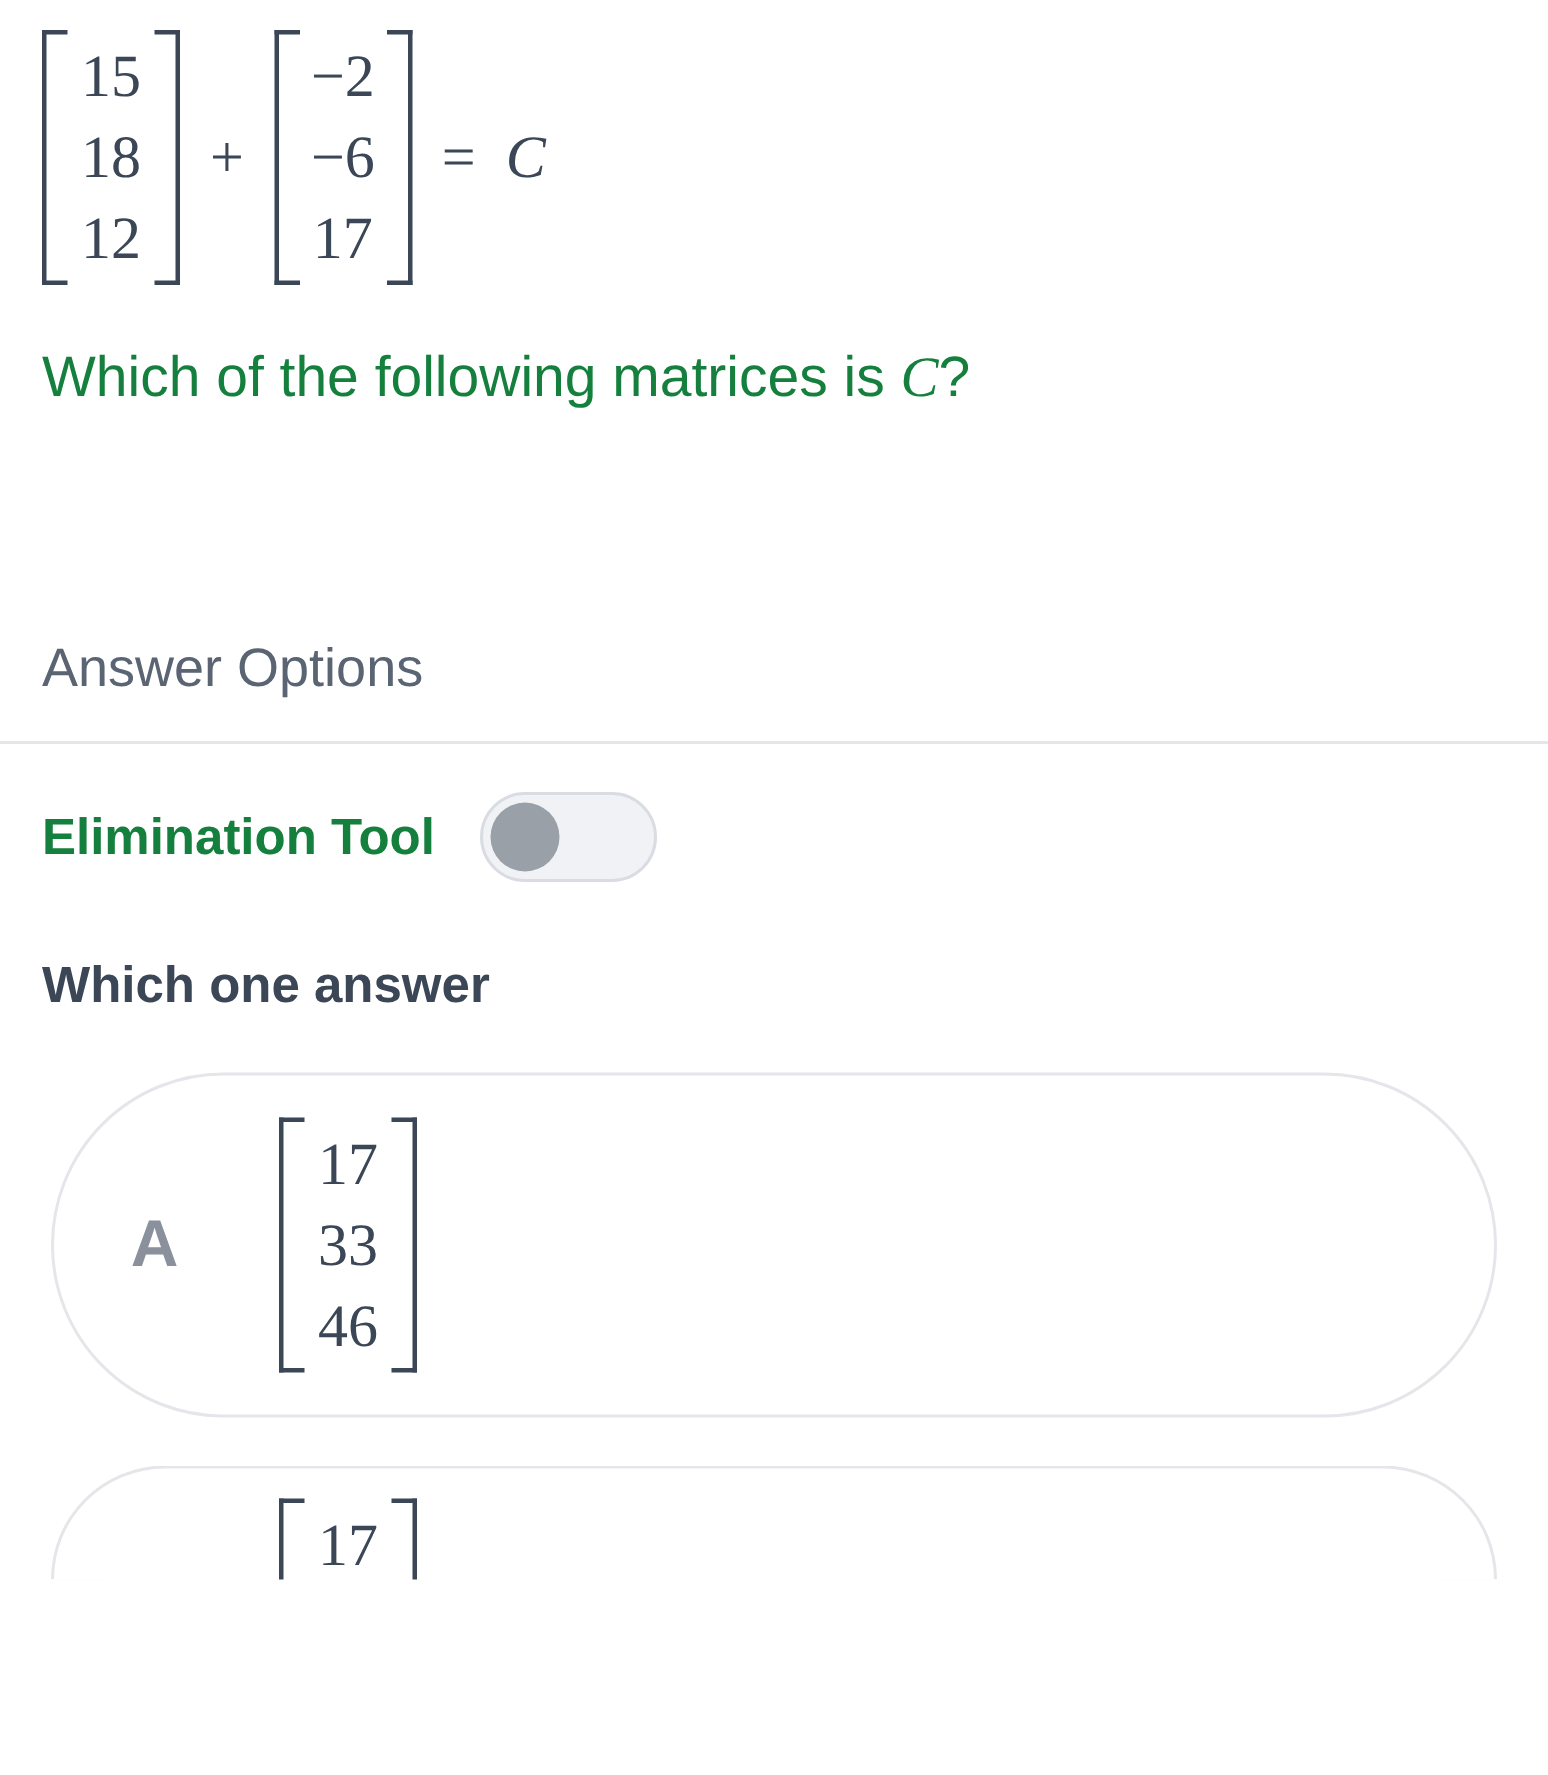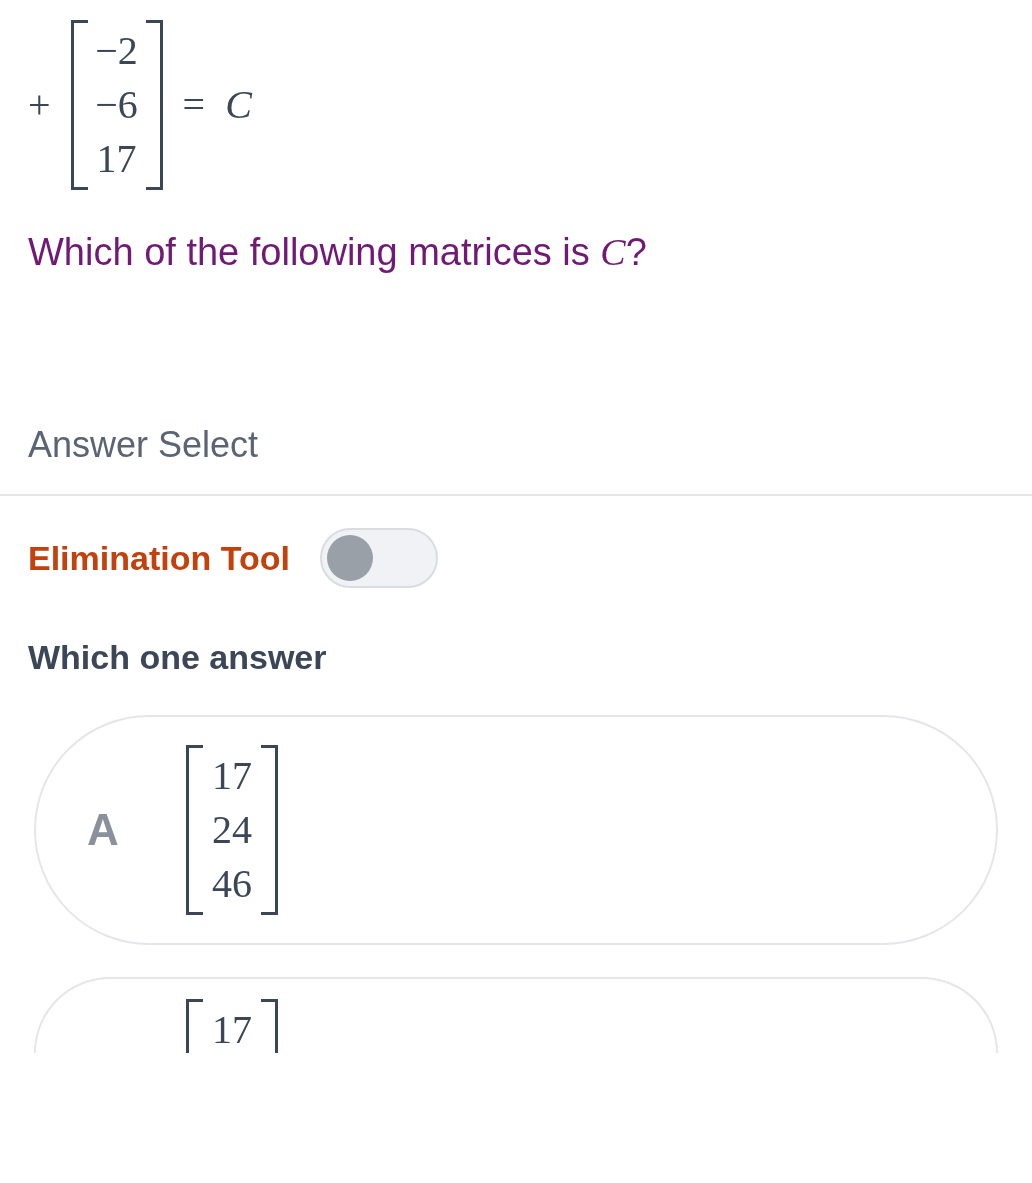--- a/index.html
+++ b/index.html
@@ -46,21 +46,21 @@
     border-bottom: 3px solid #3b4656;
   }
   .matrix::before { left: 0; border-left: 3px solid #3b4656; }
   .matrix::after  { right: 0; border-right: 3px solid #3b4656; }
 
   .op { font-size: 40px; line-height: 1; }
   .eqC .italicC { font-style: italic; }
 
   .question {
     font-size: 38px;
-    color: #701a75;
+    color: #15803d;
     margin-bottom: 150px;
   }
   .question .italicC { font-style: italic; font-family: "Times New Roman", Times, serif; }
 
   .answer-options-label {
     font-size: 36px;
     color: #5a6472;
     margin-bottom: 28px;
   }
   .hr {
@@ -73,21 +73,21 @@
 
   .elim-row {
     display: flex;
     align-items: center;
     gap: 30px;
     margin-bottom: 50px;
   }
   .elim-label {
     font-size: 34px;
     font-weight: 700;
-    color: #c2410c;
+    color: #15803d;
   }
   .toggle {
     width: 118px;
     height: 60px;
     border-radius: 40px;
     border: 2px solid #d9dce2;
     background: #f1f2f5;
     position: relative;
     cursor: pointer;
   }
@@ -157,54 +157,59 @@
   }
   .matrix-partial::before { left: 0; border-left: 3px solid #3b4656; }
   .matrix-partial::after  { right: 0; border-right: 3px solid #3b4656; }
   .matrix-partial .cell { min-width: 56px; text-align: center; line-height: 1.35; }
 </style>
 </head>
 <body>
 
 <div class="content">
   <div class="equation-row">
+    <div class="matrix">
+      <div class="cell">15</div>
+      <div class="cell">18</div>
+      <div class="cell">12</div>
+    </div>
     <div class="op">+</div>
     <div class="matrix">
       <div class="cell">−2</div>
       <div class="cell">−6</div>
       <div class="cell">17</div>
     </div>
     <div class="op">=</div>
     <div class="op eqC"><span class="italicC">C</span></div>
   </div>
 
   <div class="question">
     <span>Which of the following matrices is </span><span class="italicC">C</span><span>?</span>
   </div>
 
-  <div class="answer-options-label">Answer Select</div>
+  <div class="answer-options-label">Answer Options</div>
 </div>
 
 <hr class="hr">
 
 <div class="section-body">
   <div class="elim-row">
     <div class="elim-label">Elimination Tool</div>
     <div class="toggle">
       <div class="knob"></div>
     </div>
   </div>
 
   <div class="select-label">Which one answer</div>
 
   <div class="option">
     <div class="option-letter">A</div>
     <div class="matrix">
       <div class="cell">17</div>
-      <div class="cell">24</div>
+      <div class="cell">33</div>
       <div class="cell">46</div>
     </div>
   </div>
 
   <div class="option-partial">
     <div class="option-letter"></div>
     <div class="matrix-partial">
       <div class="cell">17</div>
     </div>
   </div>

